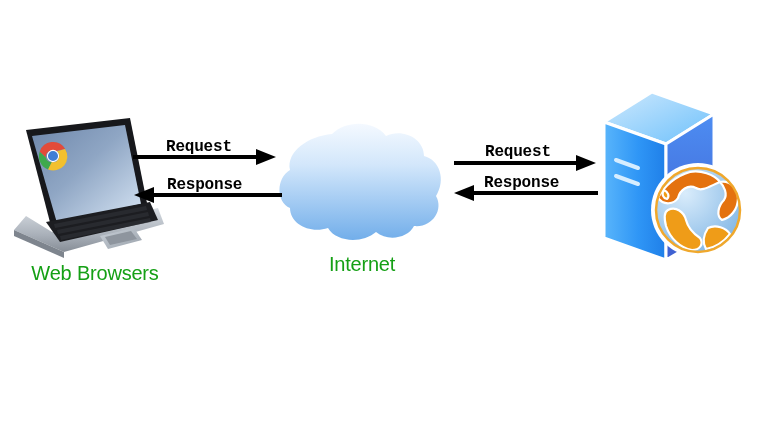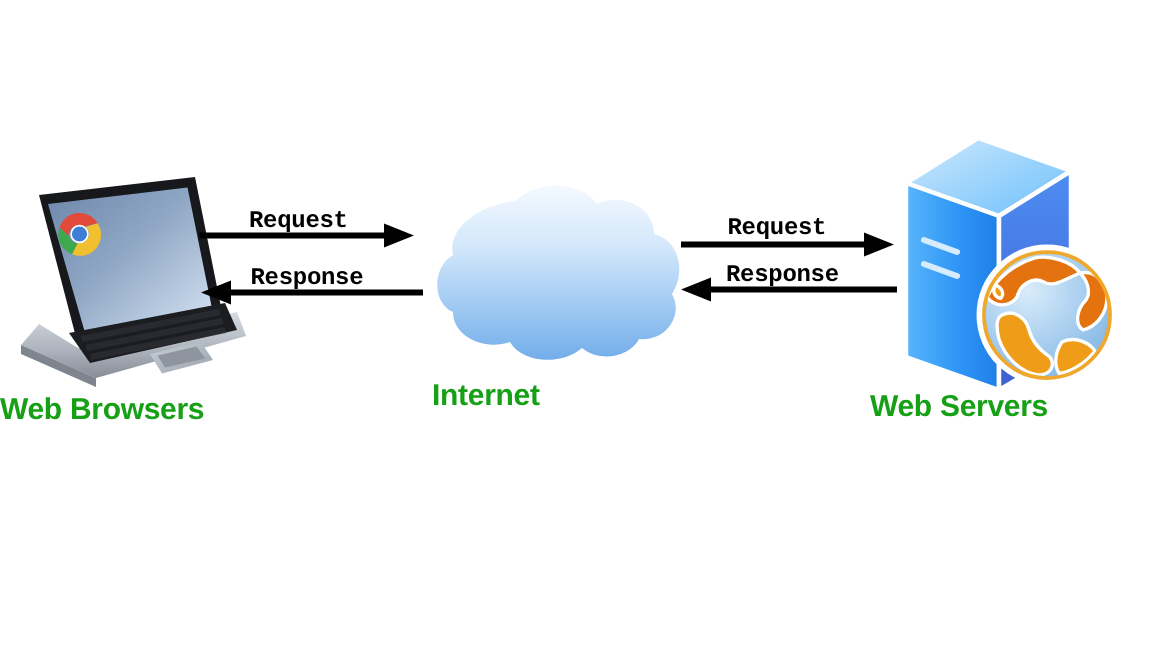--- a/index.html
+++ b/index.html
@@ -17,22 +17,22 @@
     position: relative;
     width: 780px;
     height: 430px;
     background: #ffffff;
   }
   .node {
     position: absolute;
   }
   .node-label {
     position: absolute;
-    text-align: left;
-    font-weight: bold;
+    text-align: center;
+    font-weight: normal;
     font-size: 20px;
     letter-spacing: -0.2px;
     color: #15a015;
     white-space: nowrap;
     font-family: "Liberation Sans", sans-serif;
   }
   .flow-label {
     position: absolute;
     font-weight: bold;
     font-size: 16px;
@@ -41,21 +41,21 @@
     letter-spacing: -0.2px;
     font-family: Liberation Mono, monospace;
   }
   .arrow-svg {
     position: absolute;
     overflow: visible;
   }
   
   #laptop-wrap { left: 8px; top: 112px; width: 160px; height: 150px; }
   
-  #cloud-wrap { left: 288px; top: 118px; width: 172px; height: 128px; }
+  #cloud-wrap { left: 276px; top: 118px; width: 172px; height: 128px; }
   
   #server-wrap { left: 586px; top: 82px; width: 170px; height: 185px; }
 </style>
 </head>
 <body>
 
 <div id="diagram">
 
   <div class="node" id="laptop-wrap">
     <svg width="160" height="150" viewBox="0 0 160 150">
@@ -174,21 +174,20 @@
           <path d="M22,-28 C32,-30 40,-22 40,-12 C40,0 32,8 24,10 C18,6 20,-4 26,-10
                    C30,-16 26,-24 22,-28 Z" fill="#e4720f"></path>
           <path d="M-30,0 C-22,-4 -14,2 -12,10 C-10,18 -4,24 2,28 C6,34 2,40 -6,40
                    C-18,38 -28,28 -32,16 C-34,8 -34,2 -30,0 Z"></path>
           <path d="M10,18 C18,14 28,18 32,24 C26,32 16,38 8,39 C4,32 6,24 10,18 Z"></path>
           <path d="M-34,-20 C-30,-18 -28,-14 -31,-11 C-35,-12 -37,-16 -34,-20 Z"></path>
         </g>
         <circle cx="0" cy="0" r="42" fill="none" stroke="#f0a82c" stroke-width="2.5"></circle>
       </g>
     </svg>
-    <div class="node-label" style="left:-6px; top:178px; width:180px;">Web Servers</div>
   </div>
 
   <svg class="arrow-svg" style="left:130px; top:148px;" width="160" height="60">
     <g>
       <line x1="3" y1="9" x2="128" y2="9" stroke="#000000" stroke-width="4"></line>
       <polygon points="126,1 146,9 126,17" fill="#000000"></polygon>
     </g>
     <g>
       <line x1="22" y1="47" x2="152" y2="47" stroke="#000000" stroke-width="4"></line>
       <polygon points="24,39 4,47 24,55" fill="#000000"></polygon>

